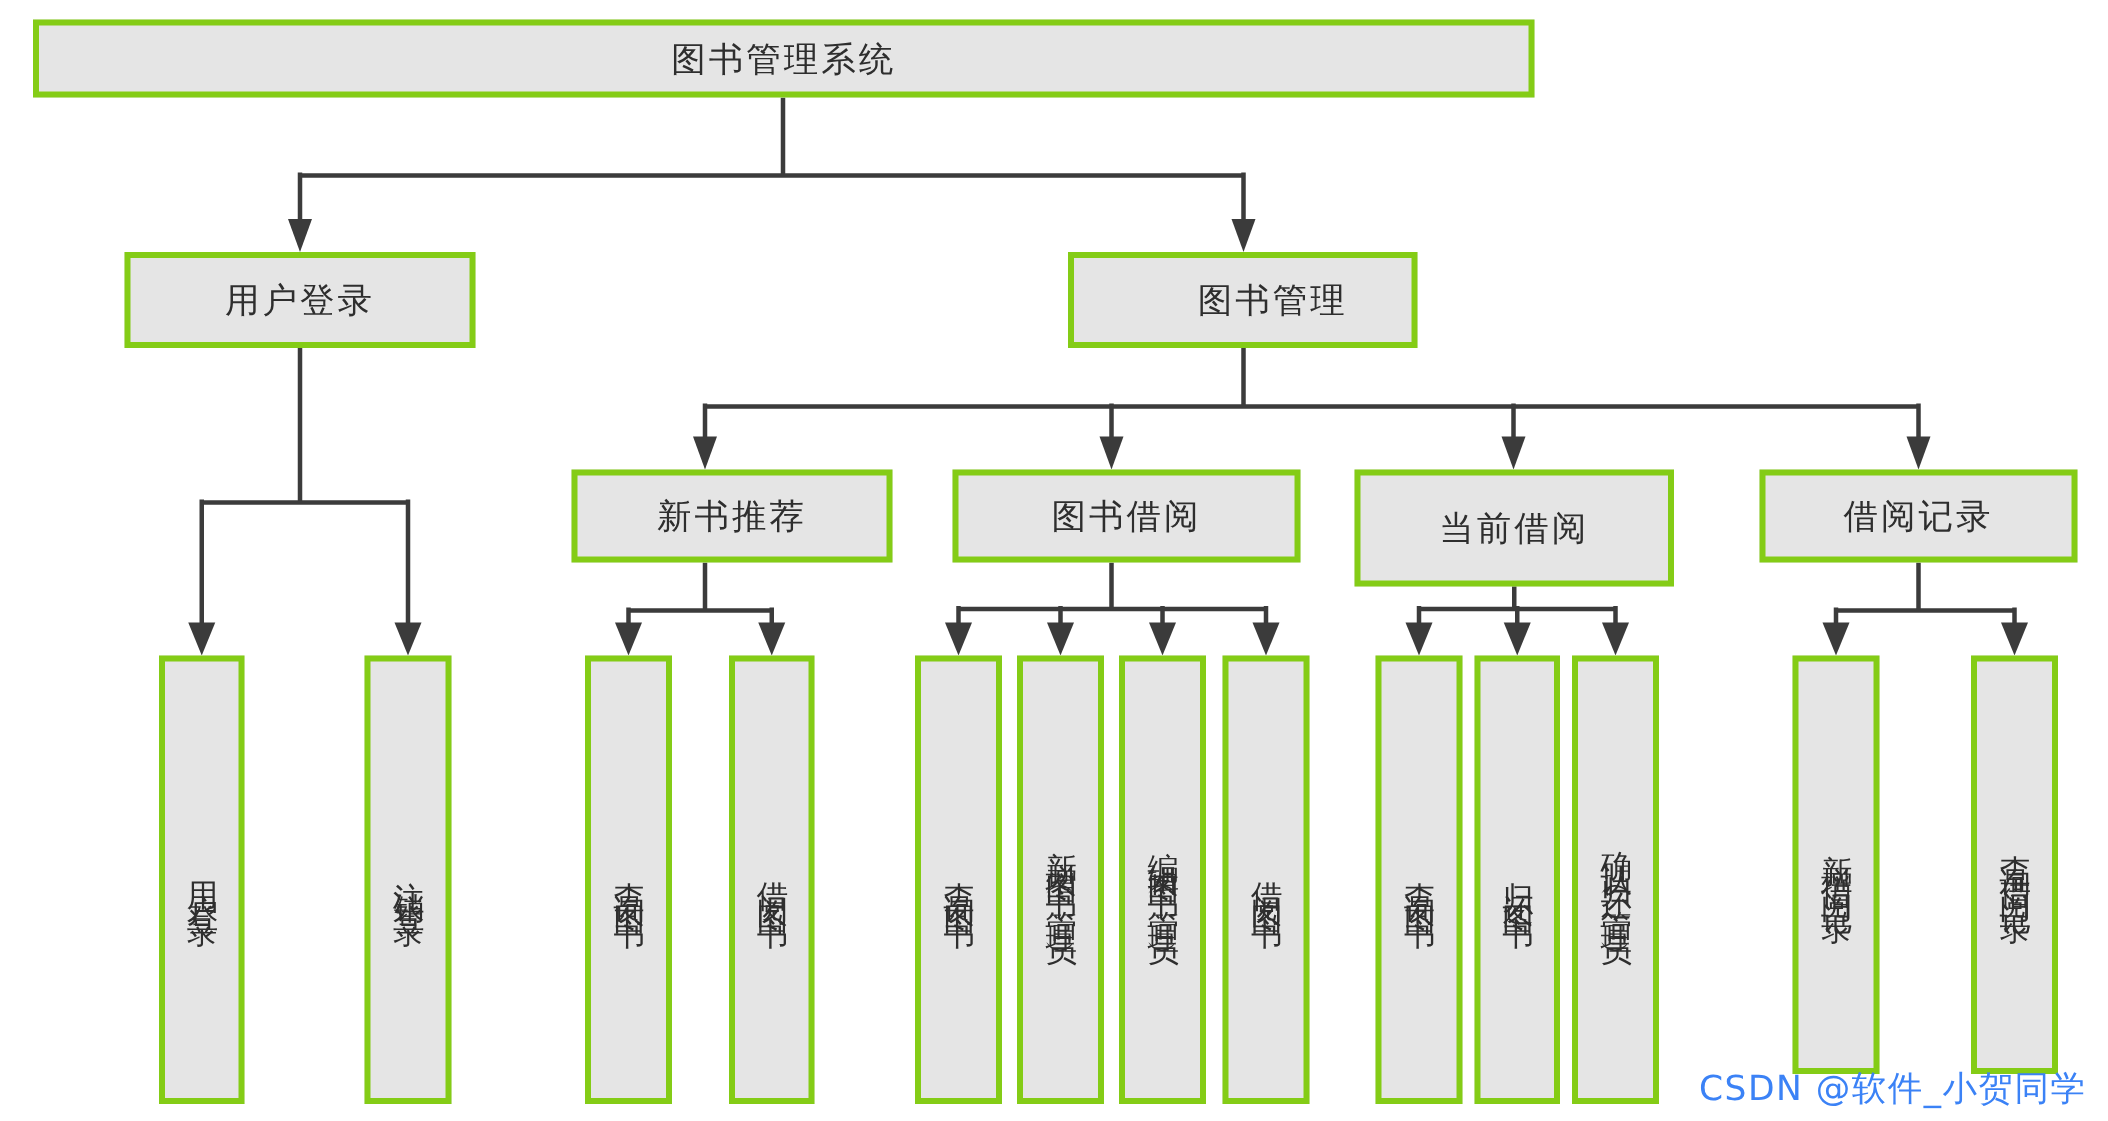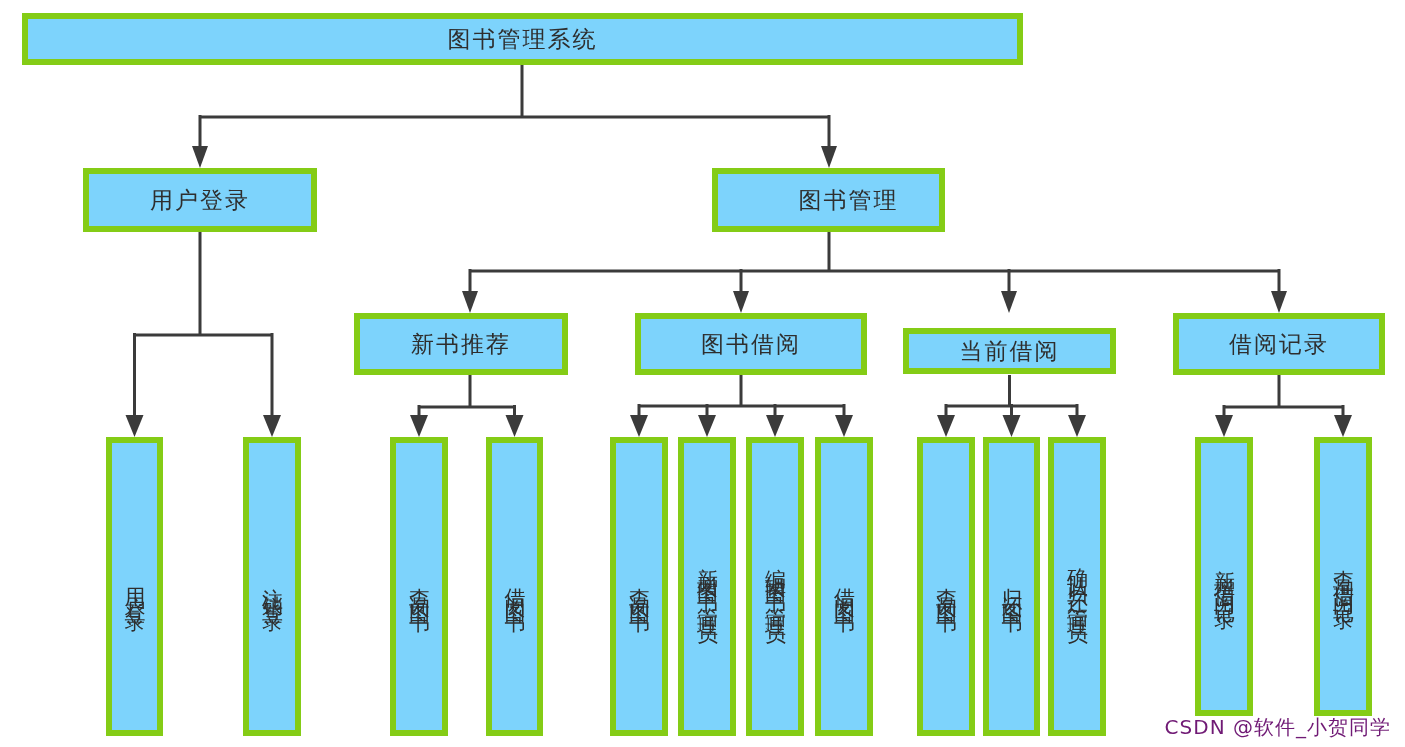--- a/index.html
+++ b/index.html
@@ -4,34 +4,34 @@
 <style>
   html,body{margin:0;padding:0;background:#ffffff;}
   .canvas{
     position:relative;width:1405px;height:747px;background:#ffffff;
     font-family:"DejaVu Sans",sans-serif;overflow:hidden;
   }
   .wires{position:absolute;left:0;top:0;z-index:0;}
   .cline{fill:none;stroke:#3b3b3b;stroke-width:3;}
   .ahead{fill:#3b3b3b;stroke:none;}
   .box{
-    position:absolute;box-sizing:border-box;border:6px solid #84cc16;
-    background:#7dd3fc;display:flex;align-items:center;justify-content:center;
+    position:absolute;box-sizing:border-box;border:4px solid #84cc16;
+    background:#e5e5e5;display:flex;align-items:center;justify-content:center;
     color:#2e2e2e;z-index:1;
   }
   .h-label{font-size:23px;letter-spacing:2px;white-space:nowrap;}
   .leaf{top:437px;width:58px;height:299px;}
   .leaf.short{height:279px;}
   .vtext{
     writing-mode:vertical-rl;text-orientation:mixed;
     font-size:21px;letter-spacing:8px;line-height:1;white-space:nowrap;
   }
   .watermark{
     position:absolute;right:14px;bottom:6px;z-index:2;
-    font-size:20px;color:#701a75;letter-spacing:1px;white-space:nowrap;
+    font-size:23px;color:#3b82f6;letter-spacing:1px;white-space:nowrap;
   }
 </style>
 </head>
 <body>
 
 <div class="canvas">
 
   <svg class="wires" width="1405" height="747" viewBox="0 0 1405 747">
     <g>
       <path class="cline" d="M522,65 V117 M200,117 H829 M200,115 V150 M829,115 V150"></path>
@@ -79,27 +79,27 @@
     <span class="h-label">图书管理系统</span>
   </div>
 
   <div class="box" style="left:83px;top:168px;width:234px;height:64px;">
     <span class="h-label">用户登录</span>
   </div>
   <div class="box" style="left:712px;top:168px;width:233px;height:64px;padding-left:40px;">
     <span class="h-label">图书管理</span>
   </div>
 
-  <div class="box" style="left:354px;top:313px;width:214px;height:62px;">
+  <div class="box" style="left:381px;top:313px;width:214px;height:62px;">
     <span class="h-label">新书推荐</span>
   </div>
   <div class="box" style="left:635px;top:313px;width:232px;height:62px;">
     <span class="h-label">图书借阅</span>
   </div>
-  <div class="box" style="left:903px;top:328px;width:213px;height:46px;">
+  <div class="box" style="left:903px;top:313px;width:213px;height:78px;">
     <span class="h-label">当前借阅</span>
   </div>
   <div class="box" style="left:1173px;top:313px;width:212px;height:62px;">
     <span class="h-label">借阅记录</span>
   </div>
 
   <div class="box leaf" style="left:106px;width:57px;">
     <span class="vtext">用户登录</span>
   </div>
   <div class="box leaf" style="left:243px;">

